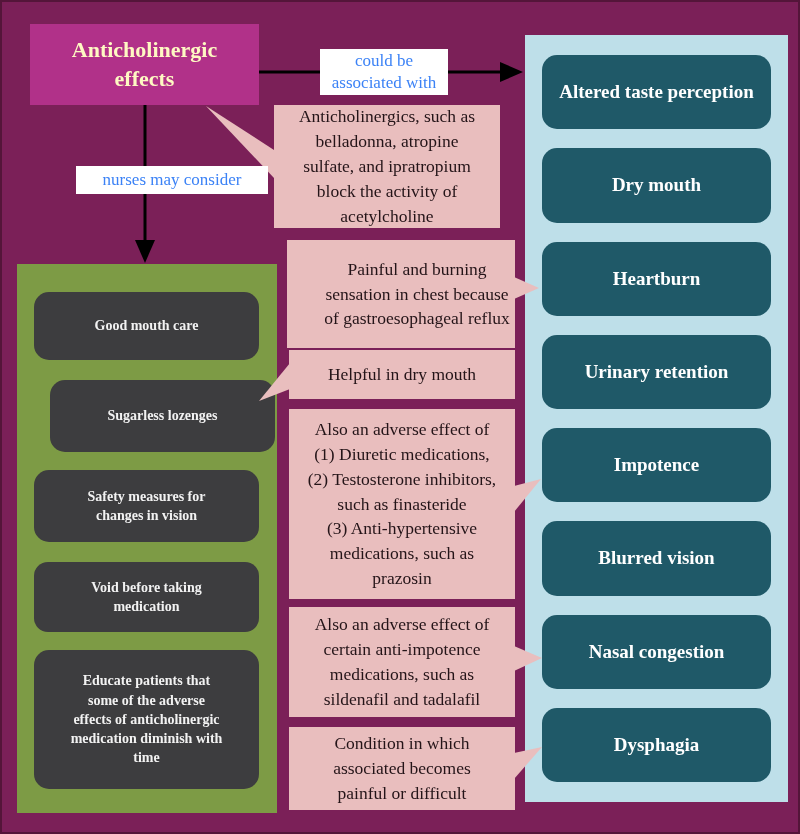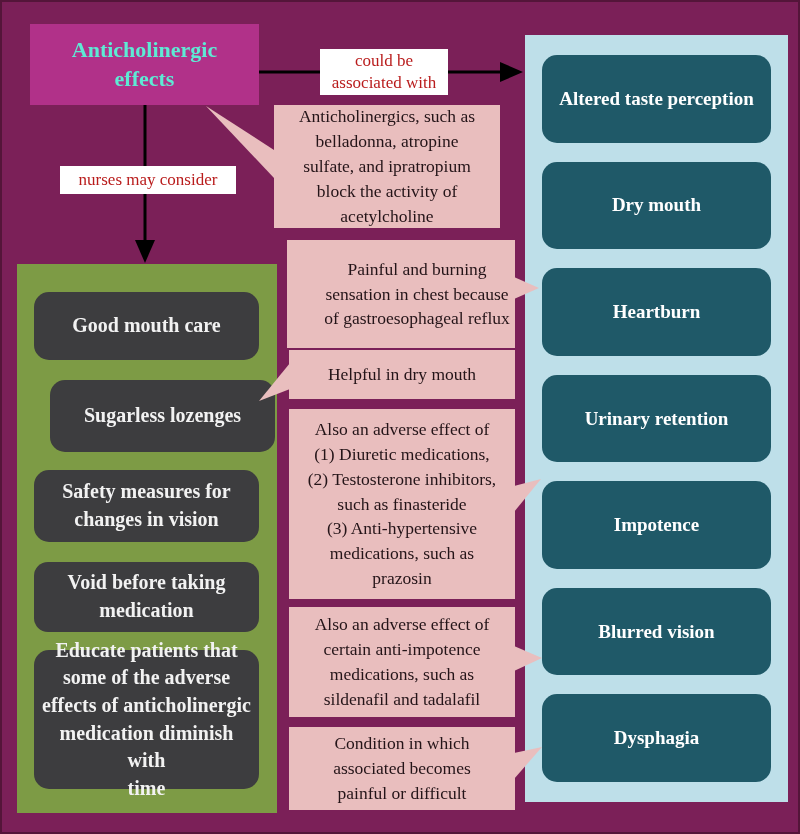--- a/index.html
+++ b/index.html
@@ -11,31 +11,31 @@
     box-sizing:border-box;
     font-family:"Liberation Serif","DejaVu Serif",serif;
     overflow:hidden;
   }
   .abs{position:absolute;box-sizing:border-box;}
   .center{display:flex;align-items:center;justify-content:center;text-align:center;}
   .prewrap{white-space:pre-line;}
 
   .title-box{
     left:28px;top:22px;width:229px;height:81px;
-    background:#B13189;color:#5eead4;
+    background:#B13189;color:#fef9c3;
     font-weight:bold;font-size:22px;line-height:1.3;
     z-index:6;
   }
   .connector-label{
-    background:#ffffff;color:#b91c1c;
+    background:#ffffff;color:#3b82f6;
     font-size:17px;line-height:22px;
     z-index:7;
   }
   #lbl-could{left:318px;top:47px;width:128px;height:46px;}
-  #lbl-nurses{left:58px;top:164px;width:176px;height:28px;}
+  #lbl-nurses{left:74px;top:164px;width:192px;height:28px;}
 
   .panel{z-index:2;}
   .effects-panel{
     left:523px;top:33px;width:263px;height:767px;
     background:#BEDFE9;
     display:flex;flex-direction:column;
     padding:20px 17px;gap:19px;
   }
   .effect-box{
     flex:1 1 auto;
@@ -45,21 +45,21 @@
     display:flex;align-items:center;justify-content:center;text-align:center;
   }
   .interventions-panel{
     left:15px;top:262px;width:260px;height:549px;
     background:#7D9B45;
   }
   .intervention-box{
     left:17px;width:225px;
     background:#3D3D3F;color:#f2f2f2;
     border-radius:15px;
-    font-weight:bold;font-size:20px;line-height:1.38;
+    font-weight:bold;font-size:14px;line-height:1.38;
     padding:12px 8px;
     z-index:3;
   }
   #int-0{top:28px;height:68px;}
   #int-1{top:116px;height:72px;margin-left:16px;}
   #int-2{top:206px;height:72px;}
   #int-3{top:298px;height:70px;border-radius:14px;}
   #int-4{top:386px;height:139px;}
 
   .callout{
@@ -105,20 +105,21 @@
 associated with</div>
   <div id="lbl-nurses" class="abs center connector-label">nurses may consider</div>
 
   <div class="abs panel effects-panel">
     <div class="effect-box">Altered taste perception</div>
     <div class="effect-box">Dry mouth</div>
     <div class="effect-box">Heartburn</div>
     <div class="effect-box">Urinary retention</div>
     <div class="effect-box">Impotence</div>
     <div class="effect-box">Blurred vision</div>
+    <div class="effect-box">Nasal congestion</div>
     <div class="effect-box">Dysphagia</div>
   </div>
 
   <div class="abs panel interventions-panel">
     <div id="int-0" class="abs center prewrap intervention-box">Good mouth care</div>
     <div id="int-1" class="abs center prewrap intervention-box">Sugarless lozenges</div>
     <div id="int-2" class="abs center prewrap intervention-box">Safety measures for
 changes in vision</div>
     <div id="int-3" class="abs center prewrap intervention-box">Void before taking
 medication</div>

